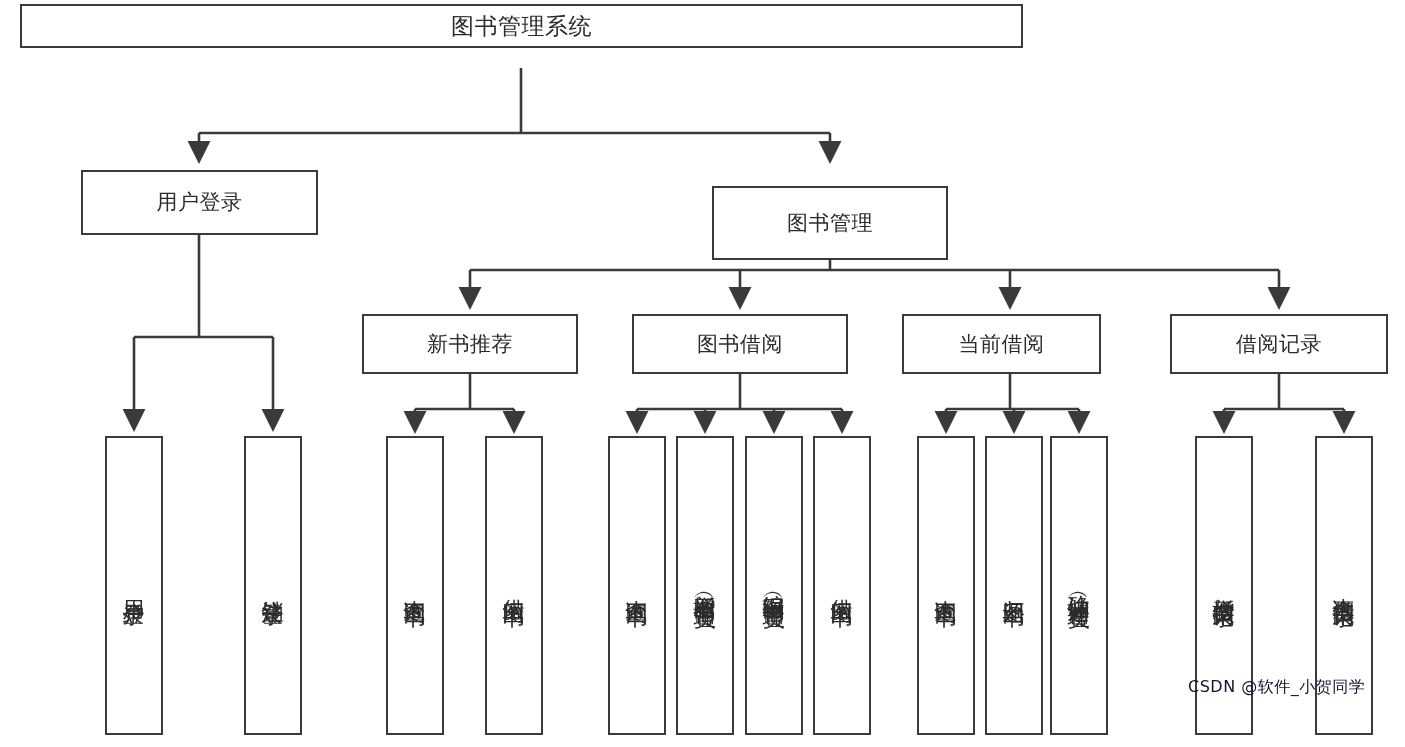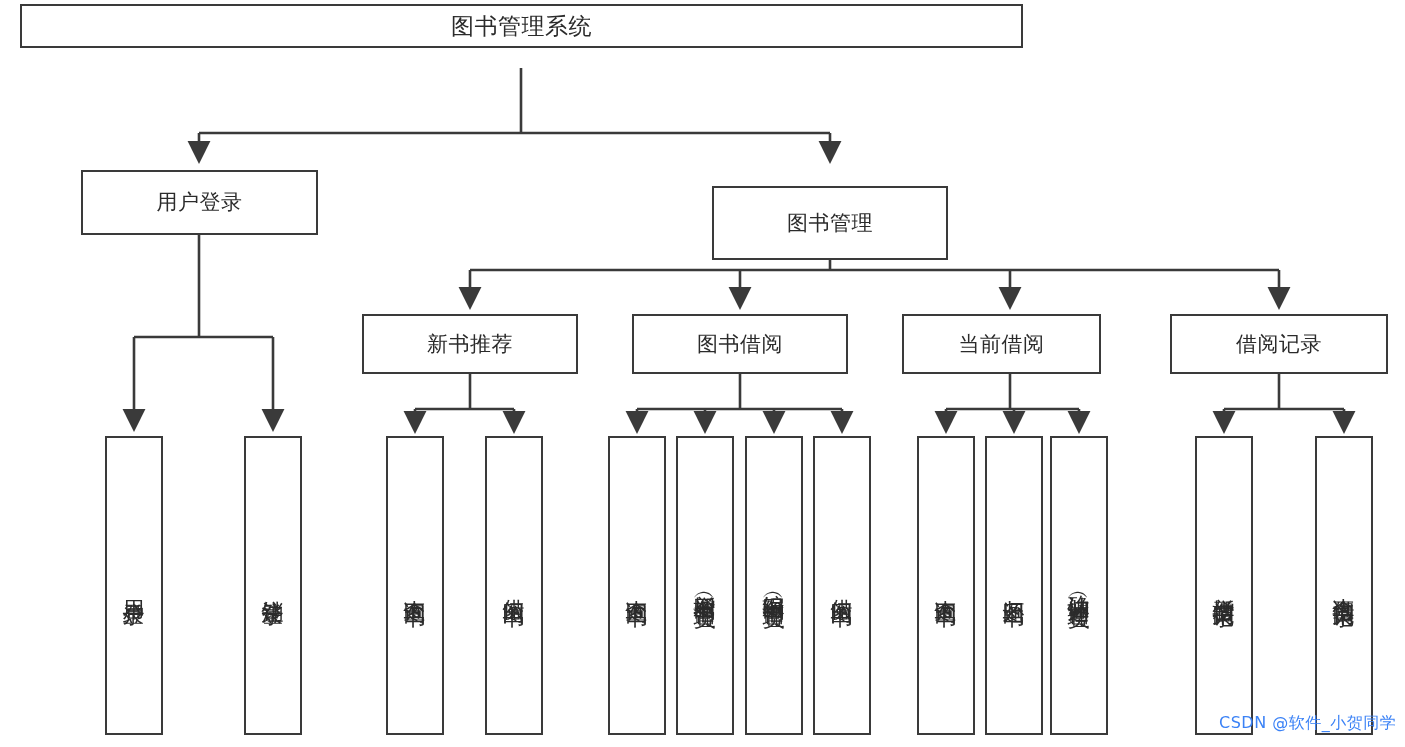--- a/index.html
+++ b/index.html
@@ -52,26 +52,25 @@
     white-space: normal;
     max-height: 285px;
     text-align: center;
   }
   .node.root .label {
     font-size: 23px;
   }
   #watermark {
     position: absolute;
     left: 1188px;
-    top: 713px;
+    top: 677px;
     font-size: 16px;
-    color: #3b82f6;
+    color: #0f172a;
     letter-spacing: 0.5px;
     white-space: nowrap;
-    margin-left: 31px;
   }
 </style>
 </head>
 <body>
 
 <div id="canvas">
 
   <svg class="wires" viewBox="0 0 1405 747">
     <defs>
       <marker id="arrow" viewBox="0 0 12 12" refX="10" refY="6" markerWidth="9" markerHeight="9" orient="auto-start-reverse">

